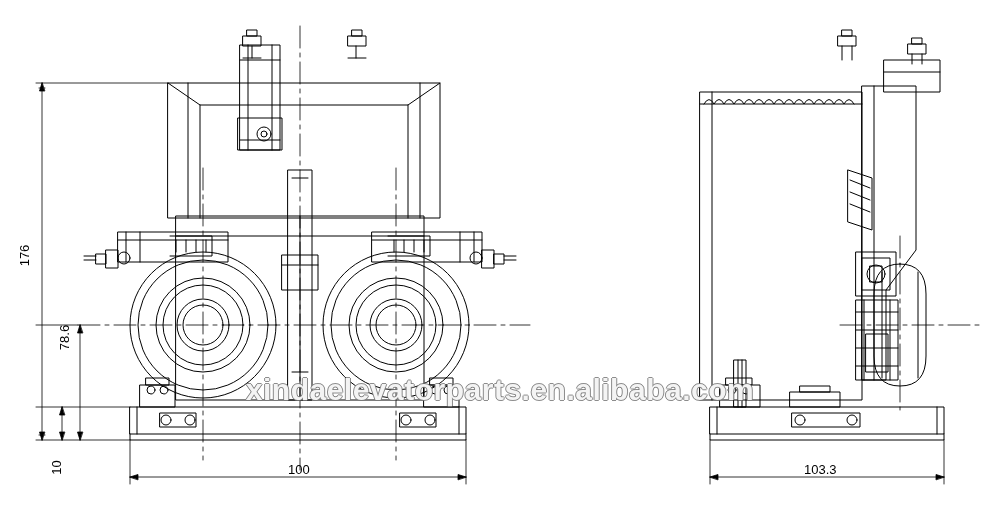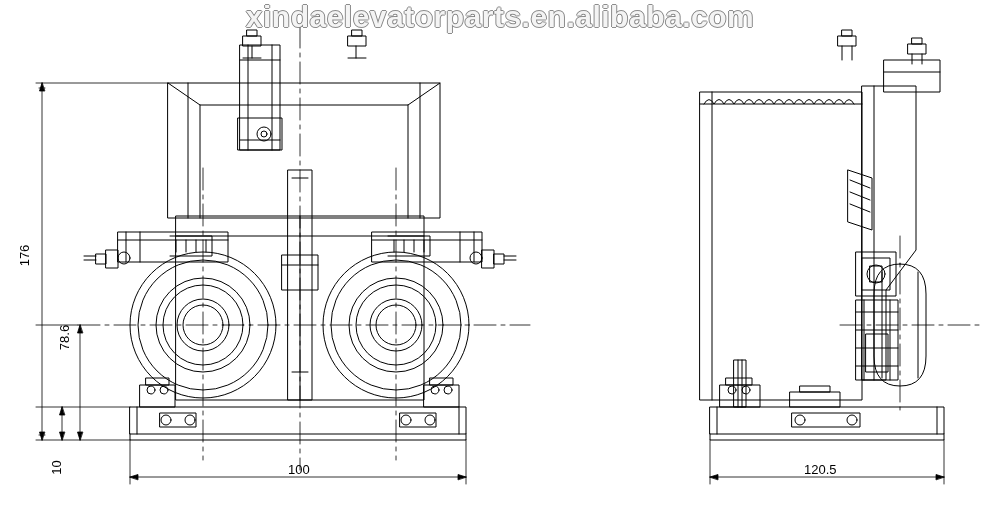--- a/index.html
+++ b/index.html
@@ -22,21 +22,21 @@
     left: 0;
     top: 0;
   }
   .wm {
     position: absolute;
     left: 0;
     top: 0;
     width: 1000px;
     height: 407px;
     display: flex;
-    align-items: flex-start;
+    align-items: flex-end;
     justify-content: center;
     pointer-events: none;
   }
   .wm span {
     font-family: "Liberation Sans", sans-serif;
     font-size: 30px;
     font-weight: bold;
     color: rgba(255,255,255,0.92);
     text-shadow:
        1px 0 0 rgba(120,120,120,0.85),
@@ -263,19 +263,19 @@
   </svg>
 
   <div class="dimlabel vert" style="left: 14px; top: 248px;">176</div>
 
   <div class="dimlabel vert" style="left: 52px; top: 330px;">78.6</div>
 
   <div class="dimlabel vert" style="left: 49px; top: 460px;">10</div>
 
   <div class="dimlabel" style="left: 288px; top: 462px;">100</div>
 
-  <div class="dimlabel" style="left: 804px; top: 462px;">120.5</div>
+  <div class="dimlabel" style="left: 804px; top: 462px;">103.3</div>
 
   <div class="wm">
     <span>xindaelevatorparts.en.alibaba.com</span>
   </div>
 
 </div>
 
 </body></html>

